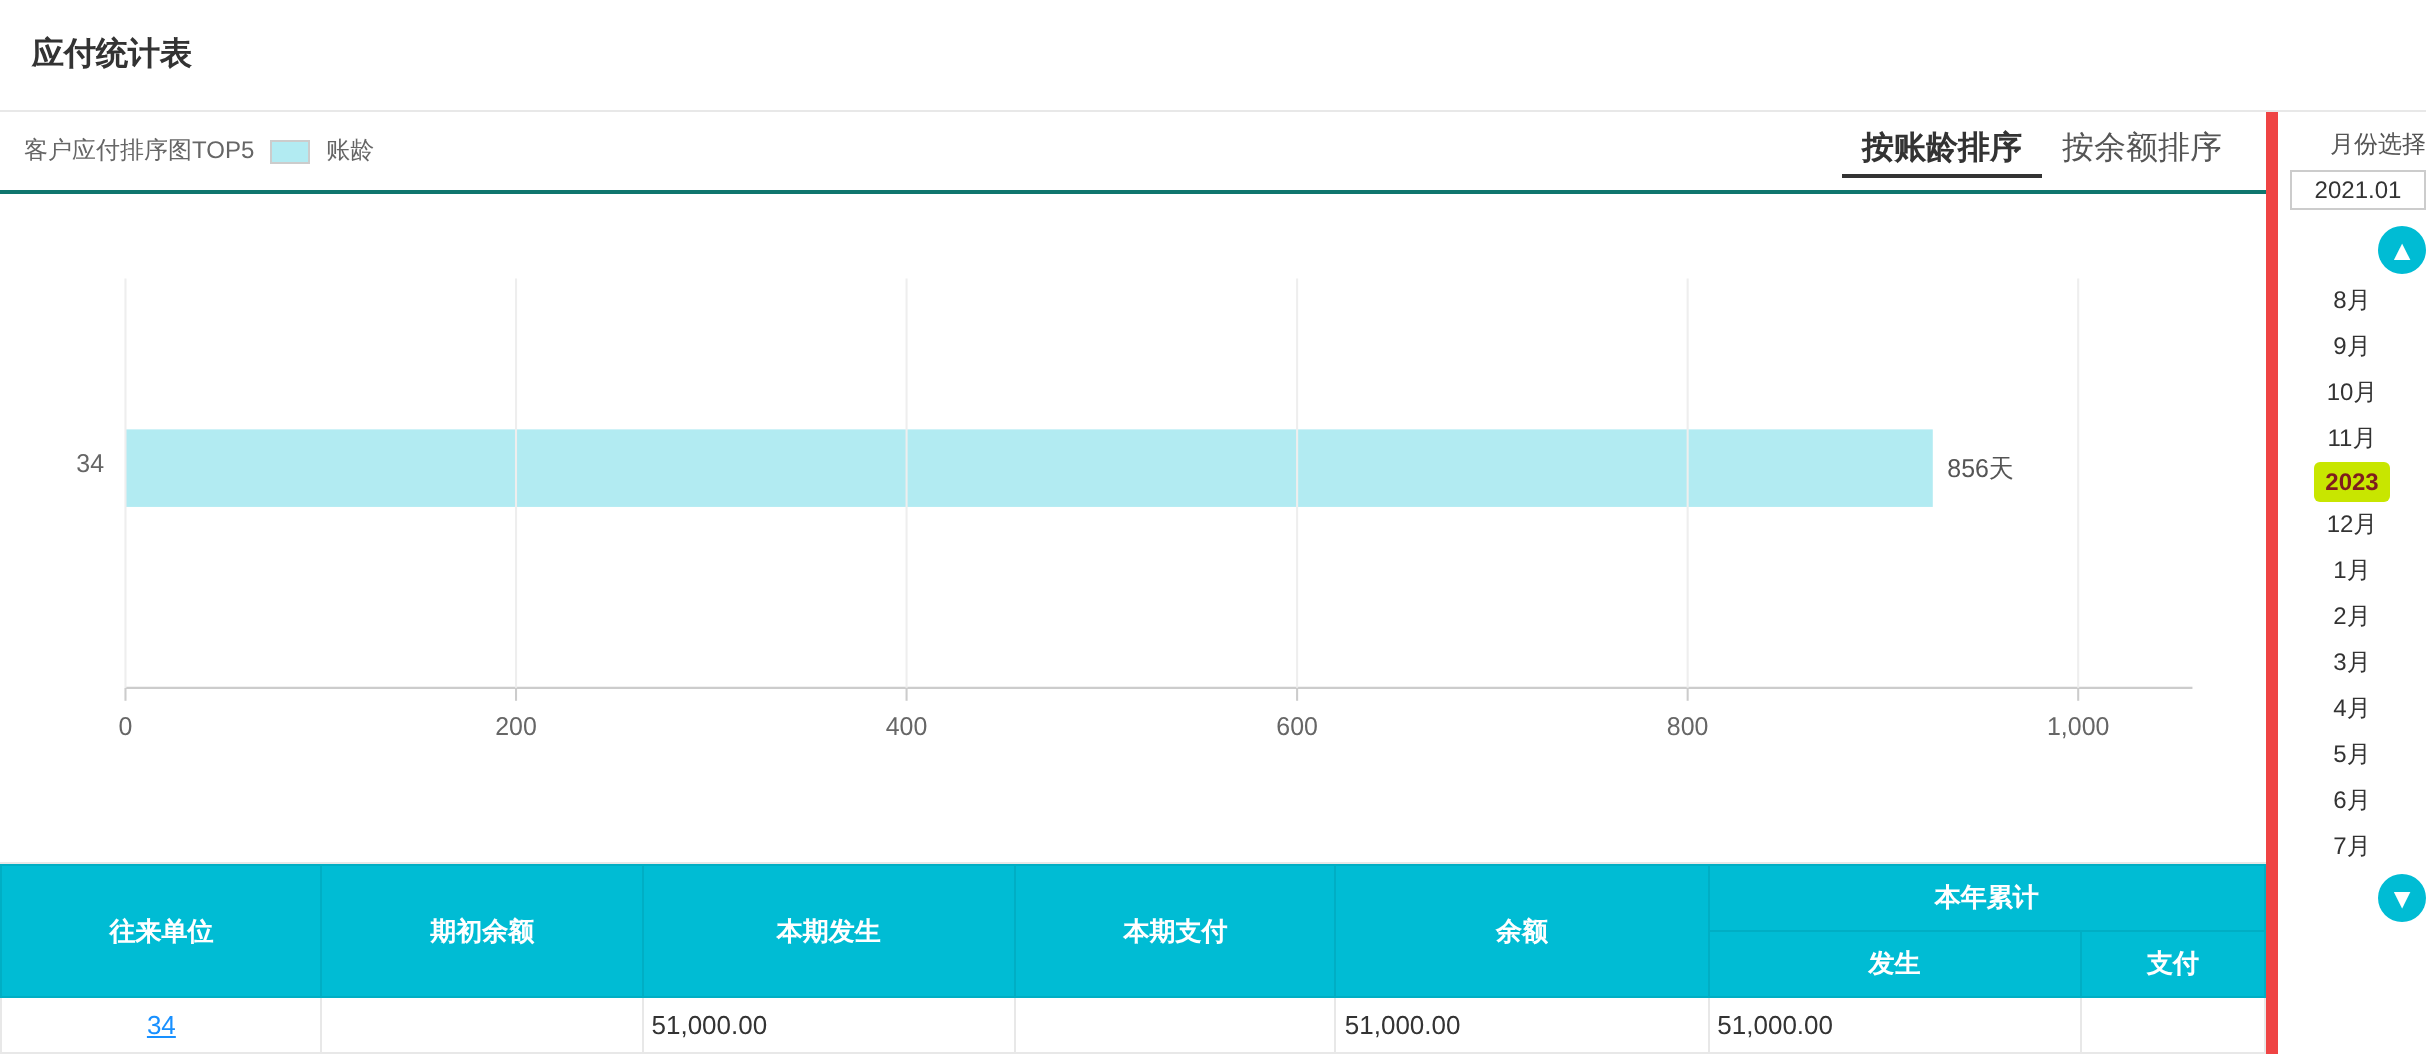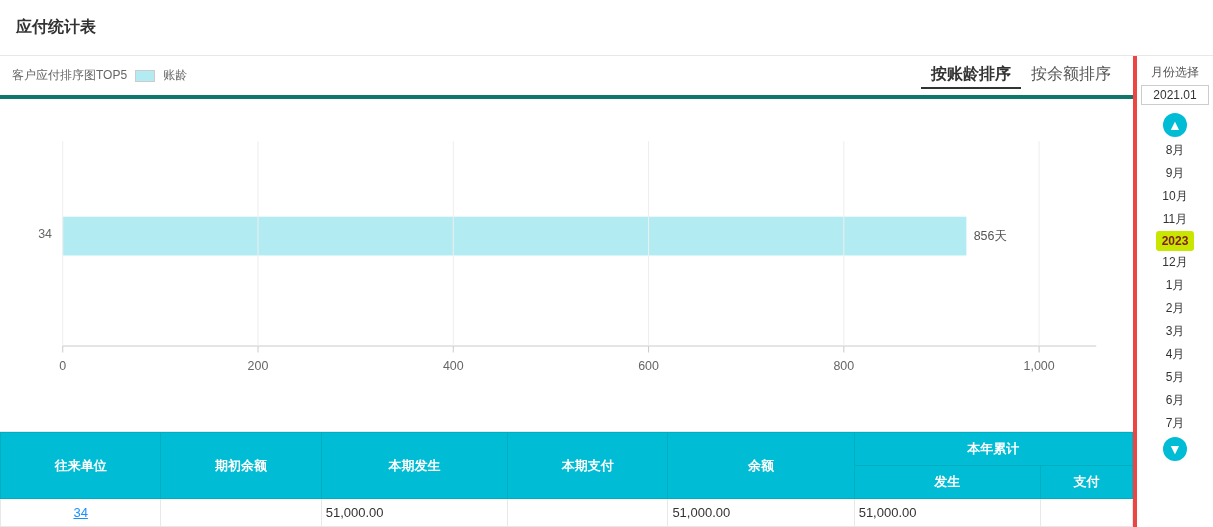--- a/index.html
+++ b/index.html
@@ -16,21 +16,21 @@
     .toggle-switch::after { content: ''; position: absolute; width: 14px; height: 14px; background: #fff; border-radius: 50%; top: 2px; right: 2px; }
     .action-btn { display: flex; align-items: center; gap: 4px; color: #555; cursor: pointer; font-size: 13px; }
 
     
     .content-area { display: flex; flex: 1; overflow: hidden; }
 
     
     .chart-section { flex: 1; display: flex; flex-direction: column; overflow: hidden; }
 
     
-    .chart-toolbar { display: flex; align-items: center; justify-content: space-between; padding: 6px 12px; border-bottom: 4px solid #0f766e; }
+    .chart-toolbar { display: flex; align-items: center; justify-content: space-between; padding: 6px 12px; border-bottom: 2px solid #0f766e; }
     .chart-legend { display: flex; align-items: center; gap: 8px; font-size: 12px; color: #666; }
     .legend-box { width: 20px; height: 12px; background: #b2ebf2; border: 1px solid #ccc; display: inline-block; }
     .chart-sort-btns { display: flex; gap: 0; }
     .sort-btn { padding: 2px 10px; font-size: 16px; cursor: pointer; color: #555; border-bottom: 2px solid transparent; }
     .sort-btn.active { color: #333; border-bottom: 2px solid #333; font-weight: bold; }
 
     
     .chart-area { flex: 1; padding: 10px 16px 0 16px; position: relative; overflow: hidden; }
 
     
@@ -41,21 +41,21 @@
     .table-wrapper { overflow-x: auto; }
     table { width: 100%; border-collapse: collapse; }
     thead tr th { background: #00bcd4; color: #fff; text-align: center; padding: 7px 4px; font-size: 13px; font-weight: bold; border: 1px solid #00aec4; }
     tbody tr td { text-align: center; padding: 6px 4px; font-size: 13px; border: 1px solid #e8e8e8; }
     tbody tr:nth-child(odd) { background: #fff; }
     tbody tr:nth-child(even) { background: #f9f9f9; }
     .td-link { color: #1890ff; cursor: pointer; text-decoration: underline; }
     .td-right { text-align: left; padding-right: 8px; }
 
     
-    .right-sidebar { width: 80px; border-left: 4px solid #ef4444; background: #fff; display: flex; flex-direction: column; align-items: center; padding: 8px 0; overflow: hidden; }
+    .right-sidebar { width: 80px; border-left: 6px solid #ef4444; background: #fff; display: flex; flex-direction: column; align-items: flex-end; padding: 8px 0; overflow: hidden; }
     .sidebar-label { font-size: 12px; color: #555; margin-bottom: 4px; }
     .sidebar-year-input { width: 68px; border: 1px solid #ccc; padding: 2px 4px; font-size: 12px; text-align: center; color: #333; margin-bottom: 6px; }
     .sidebar-arrow { width: 24px; height: 24px; background: #00bcd4; border-radius: 50%; display: flex; align-items: center; justify-content: center; cursor: pointer; color: #fff; font-size: 14px; margin: 2px 0; }
     .month-list { display: flex; flex-direction: column; align-items: center; width: 100%; }
     .month-item { width: 100%; text-align: center; padding: 3px 0; font-size: 12px; color: #333; cursor: pointer; }
     .month-item.year-marker { background: #c8e600; color: #7f1d1d; font-weight: bold; width: 38px; border-radius: 3px; margin: 0 auto; }
   </style>
 </head>
 <body>
 

